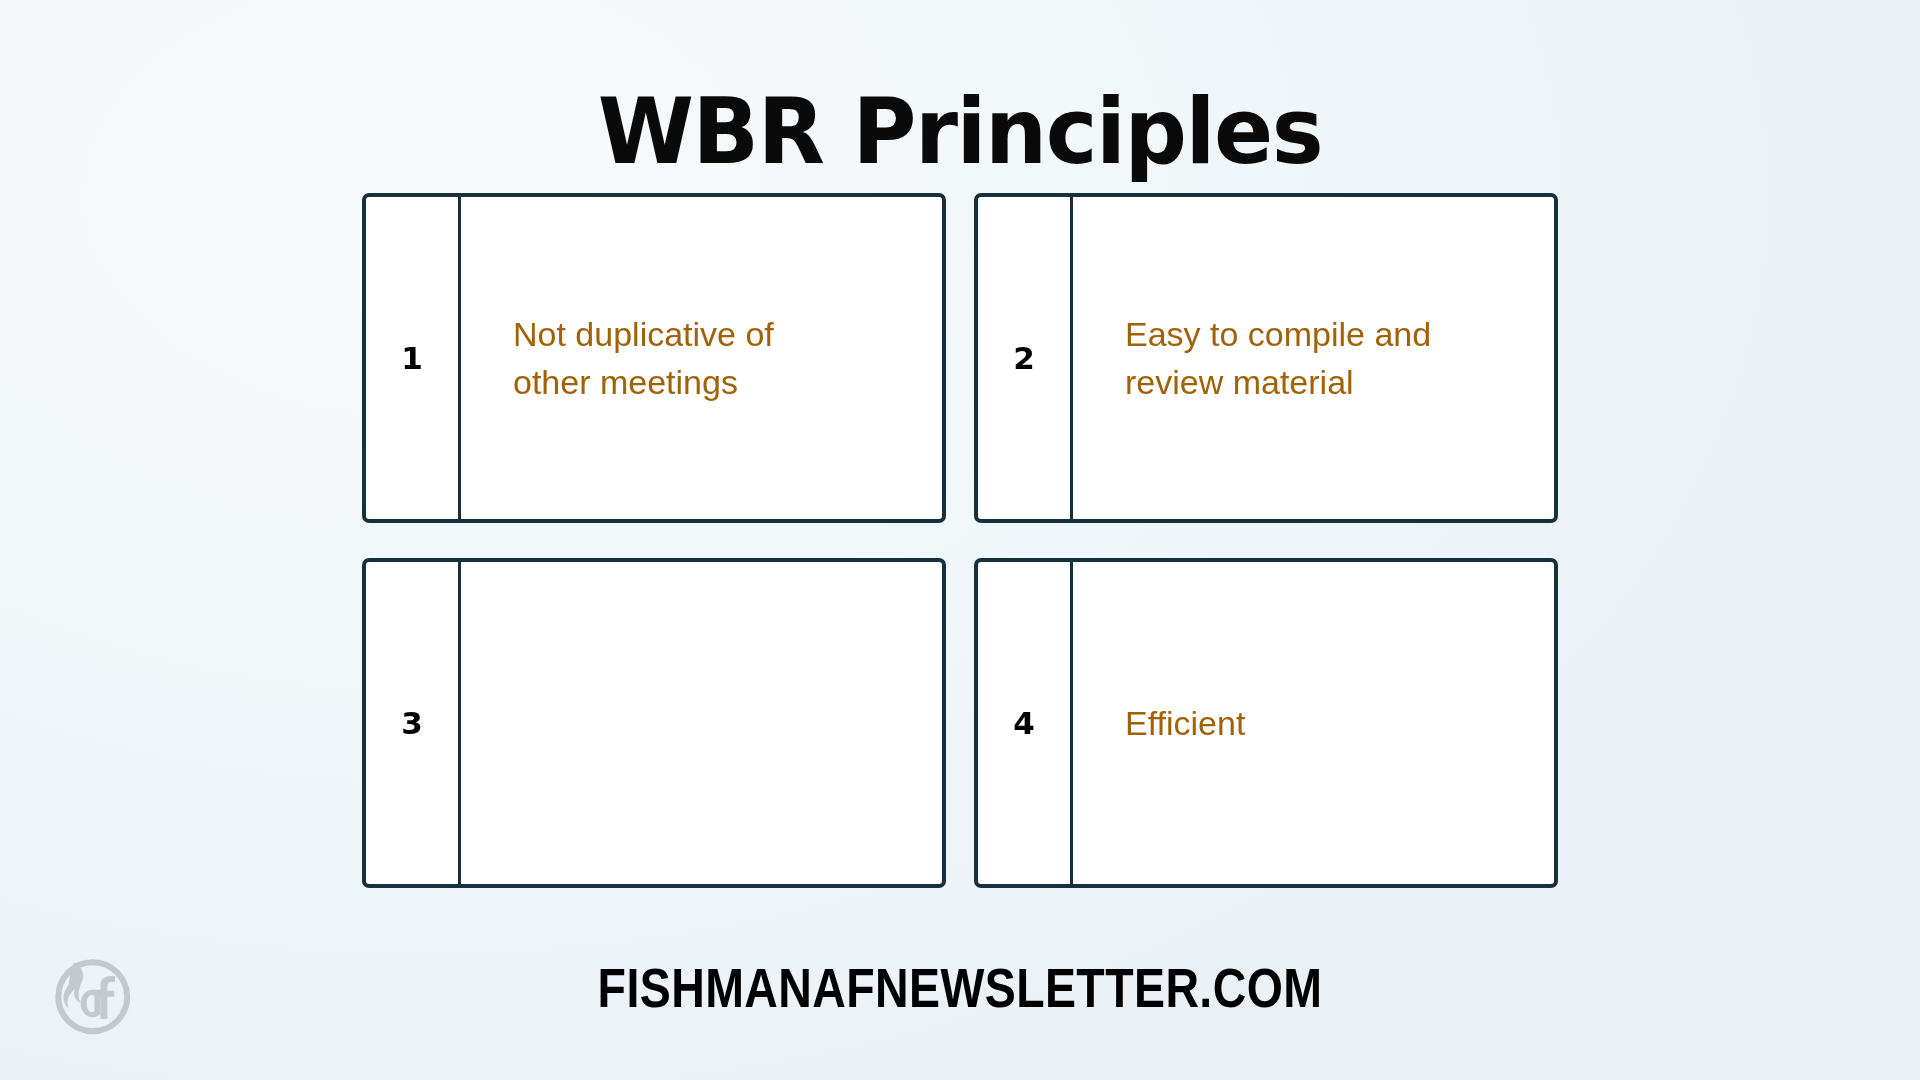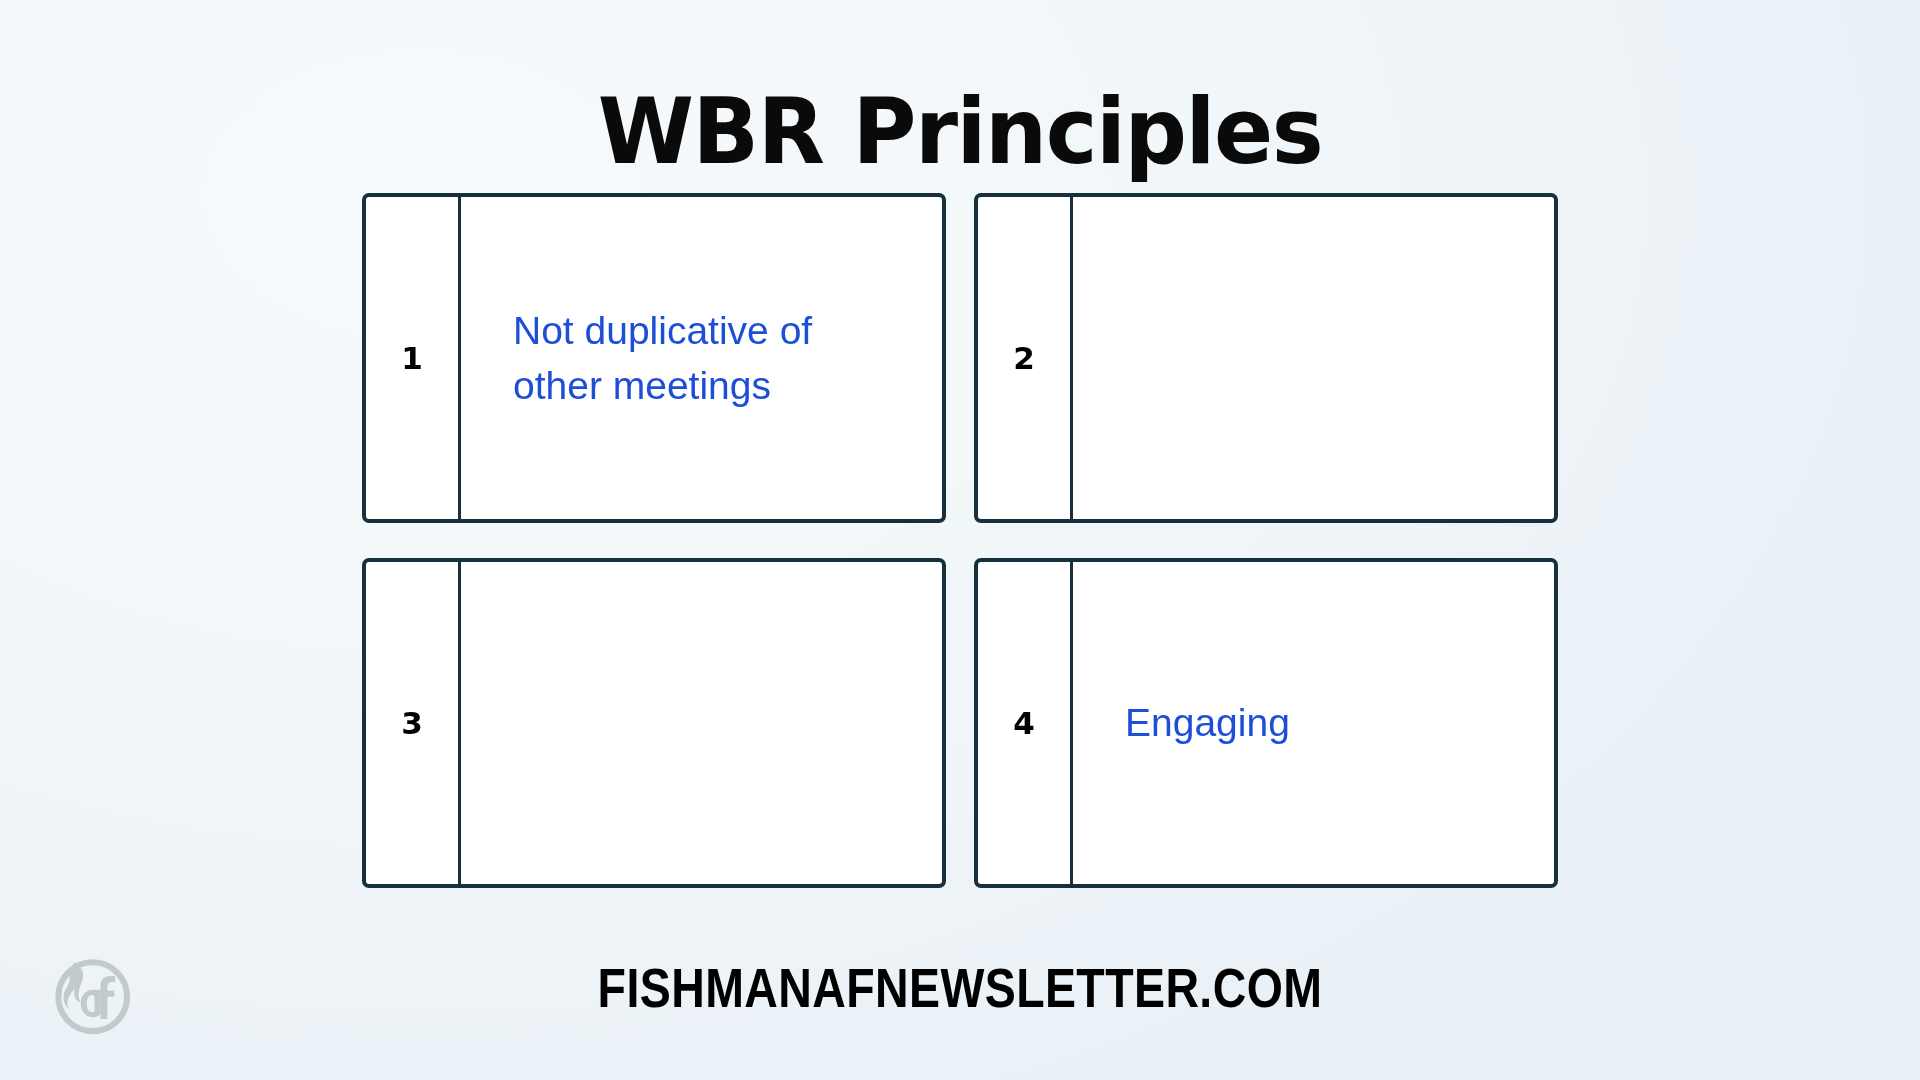--- a/index.html
+++ b/index.html
@@ -84,23 +84,23 @@
 
   .card-body {
     flex: 1 1 auto;
     display: flex;
     align-items: center;
     padding: 0 30px 0 52px;
     box-sizing: border-box;
   }
 
   .card-text {
-    font-size: 39px;
+    font-size: 34px;
     line-height: 1.42;
-    color: #1d4ed8;
+    color: #a16207;
     font-family: "Liberation Sans", sans-serif;
     font-weight: 400;
     white-space: pre-line;
     max-width: 380px;
   }
 
   
   .footer-url {
     position: absolute;
     top: 955px;
@@ -142,34 +142,38 @@
       <div class="card-body">
         <span class="card-text">Not duplicative of
 other meetings</span>
       </div>
     </div>
 
     <div class="card">
       <div class="card-num-col">
         <span class="card-num">2</span>
       </div>
+      <div class="card-body">
+        <span class="card-text">Easy to compile and
+review material</span>
+      </div>
     </div>
 
     <div class="card">
       <div class="card-num-col">
         <span class="card-num">3</span>
       </div>
     </div>
 
     <div class="card">
       <div class="card-num-col">
         <span class="card-num">4</span>
       </div>
       <div class="card-body">
-        <span class="card-text">Engaging</span>
+        <span class="card-text">Efficient</span>
       </div>
     </div>
 
   </div>
 
   <div class="footer-url">FISHMANAFNEWSLETTER.COM</div>
 
   <div class="logo">
     <svg viewBox="0 0 100 100" xmlns="http://www.w3.org/2000/svg" aria-hidden="true">
       <circle cx="52" cy="52" r="40" fill="none" stroke="#c3cace" stroke-width="7"></circle>

